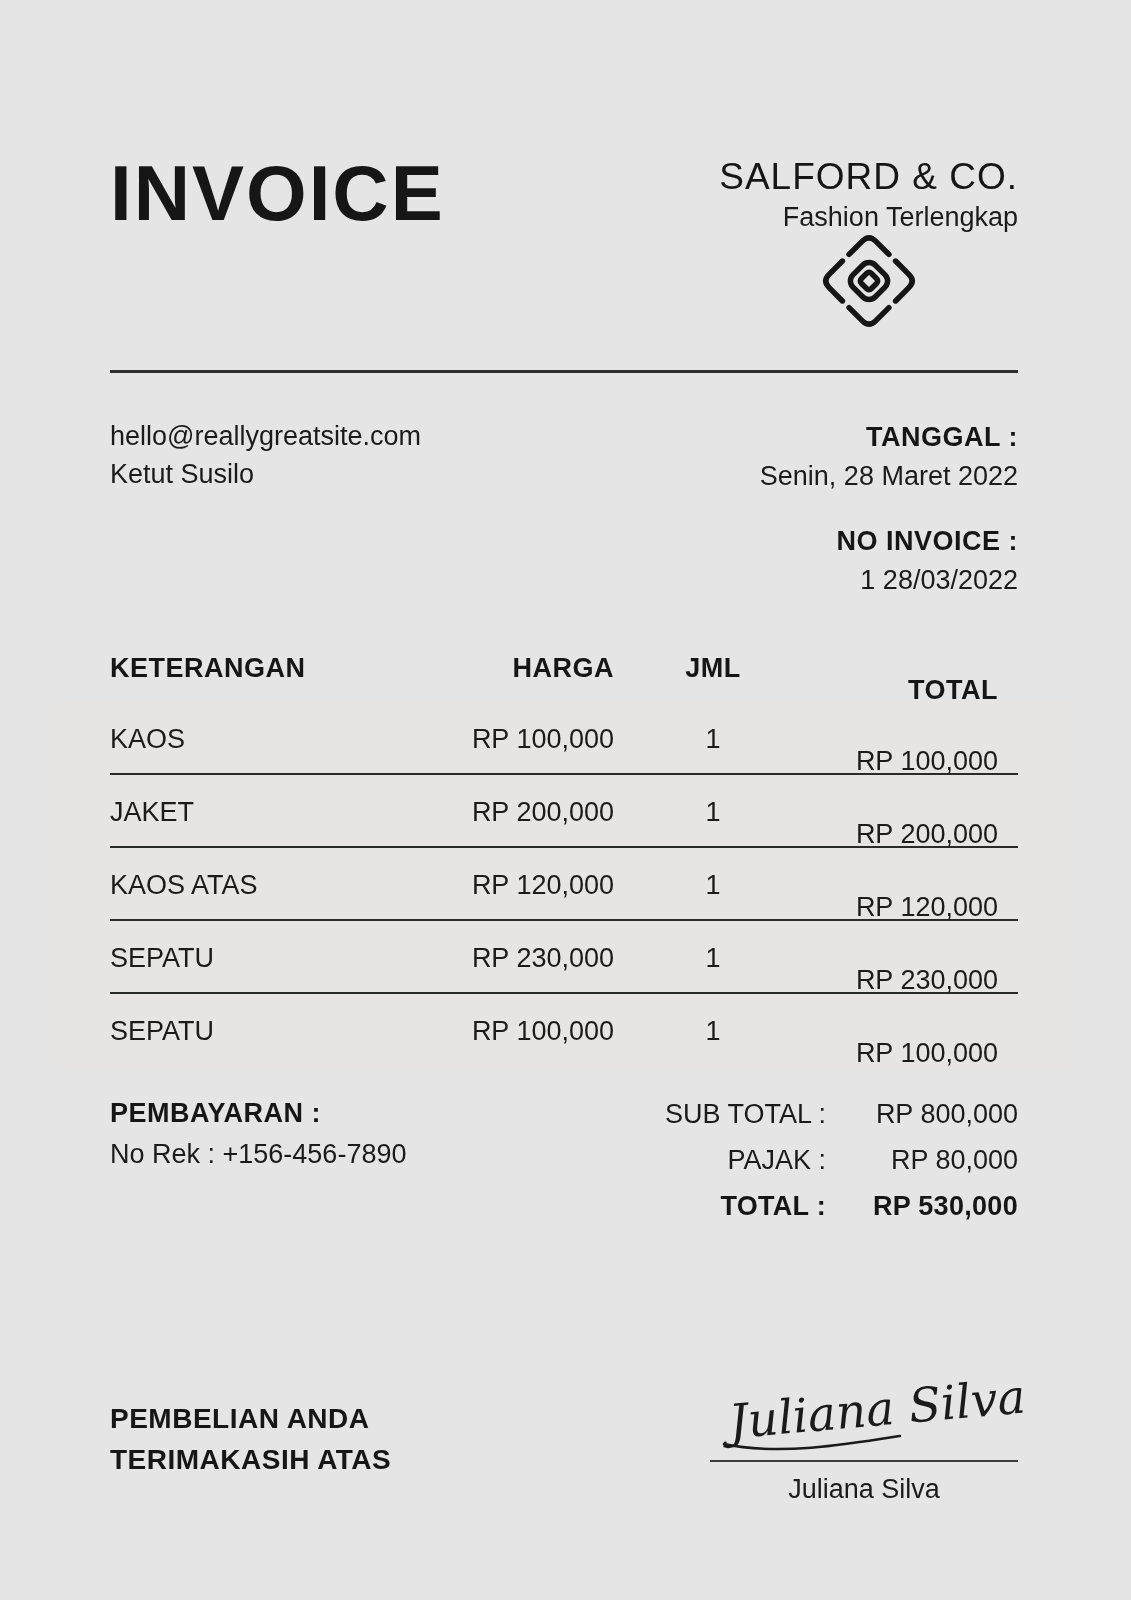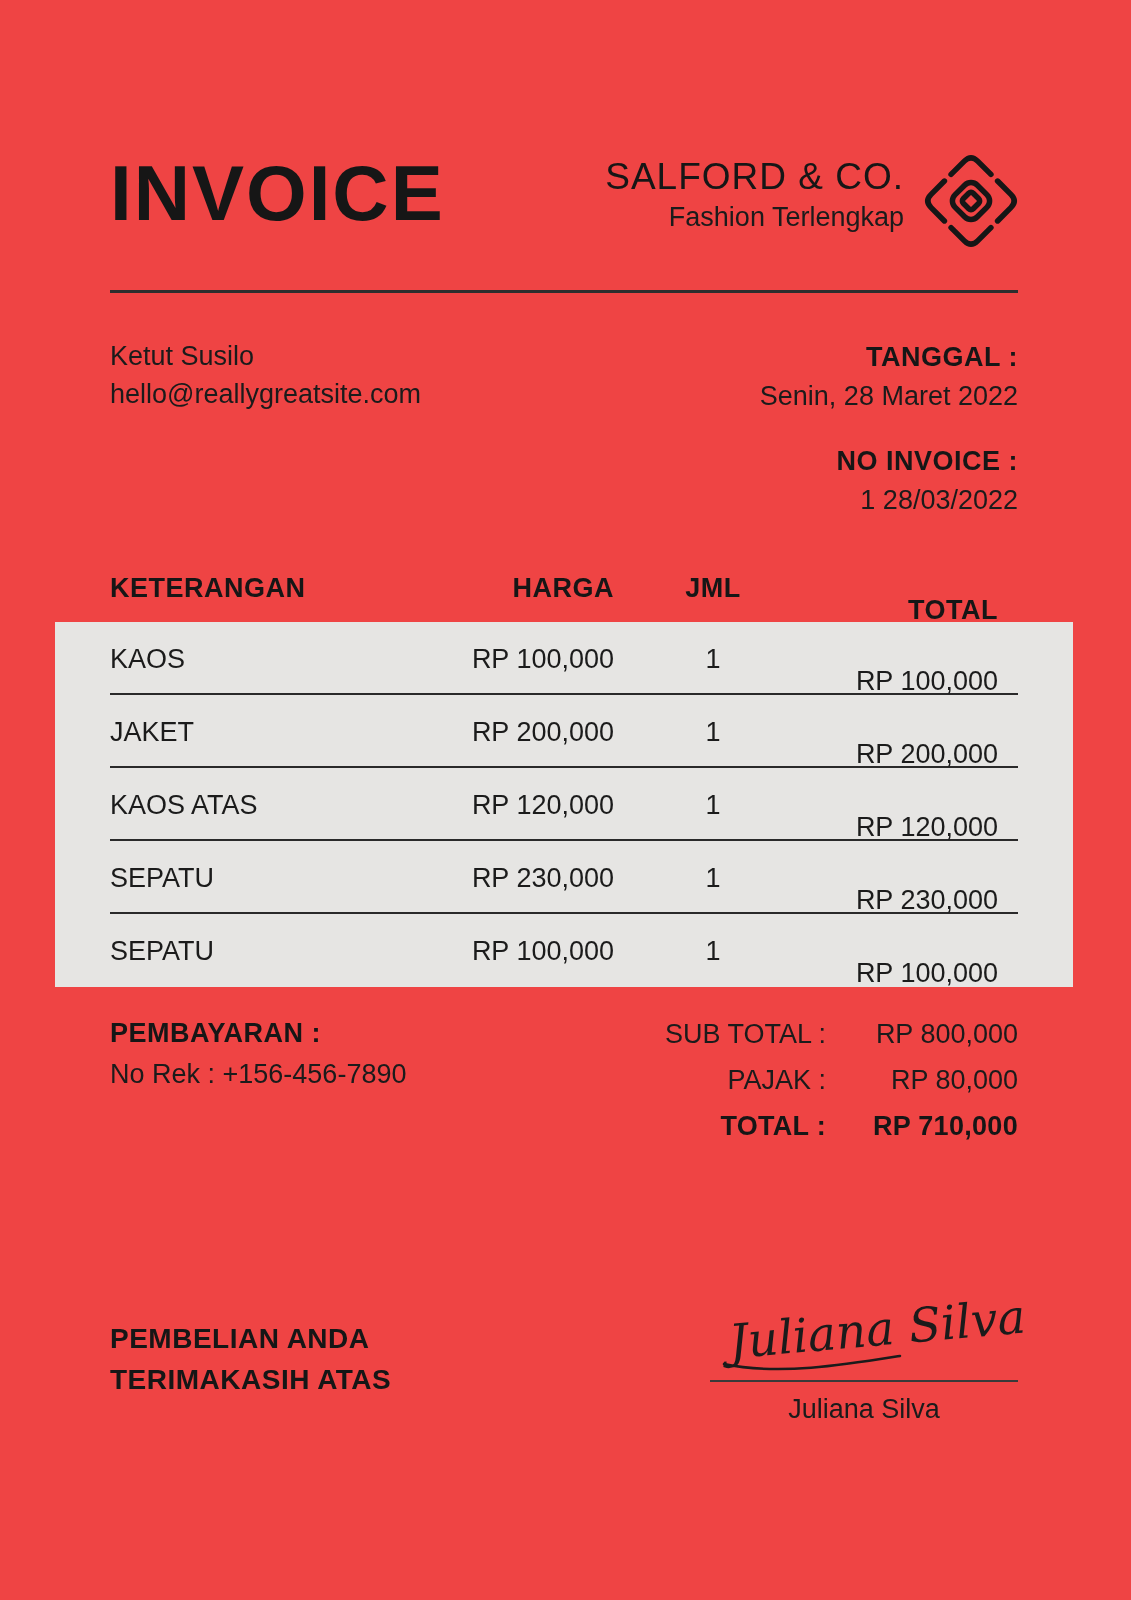--- a/index.html
+++ b/index.html
@@ -5,31 +5,31 @@
   * { margin: 0; padding: 0; box-sizing: border-box; }
   html, body { background: #ffffff; }
   body {
     width: 1131px; height: 1600px;
     font-family: "Liberation Sans", "DejaVu Sans", sans-serif;
     color: #1b1b1b;
     overflow: hidden;
   }
   .page {
     width: 1131px; height: 1600px;
-    background: #ef4444;
+    background: #e5e5e5;
     padding: 148px 113px 0 110px;
   }
 
   
   .header { display: flex; justify-content: space-between; align-items: flex-start; }
   .invoice-title {
     font-size: 78px; font-weight: bold; letter-spacing: 2px;
     line-height: 90px; color: #161616;
   }
-  .brand { display: flex; align-items: flex-start; gap: 20px; margin-top: 6px; }
+  .brand { display: flex; align-items: center; margin-top: 6px; flex-direction: column; }
   .brand-text { text-align: right; }
   .brand-name { font-size: 37px; font-weight: 500; letter-spacing: 1px; line-height: 46px; color: #161616; }
   .brand-tagline { font-size: 27px; font-weight: 400; line-height: 34px; color: #1b1b1b; }
   .brand-logo { width: 94px; height: 94px; flex: 0 0 auto; }
 
   .top-rule { border: none; border-top: 3px solid #2e2e2e; margin-top: 42px; }
 
   
   .info-row { display: flex; justify-content: space-between; margin-top: 44px; }
   .label { font-size: 27px; font-weight: bold; letter-spacing: 0.5px; line-height: 40px; color: #161616; }
@@ -106,22 +106,22 @@
           </g>
         </svg>
       </span>
     </div>
   </div>
 
   <hr class="top-rule">
 
   <div class="info-row">
     <div class="info-left">
+      <div class="line">hello@reallygreatsite.com</div>
       <div class="line">Ketut Susilo</div>
-      <div class="line">hello@reallygreatsite.com</div>
     </div>
     <div class="info-right">
       <div class="label">TANGGAL :</div>
       <div class="line">Senin, 28 Maret 2022</div>
       <div class="meta-gap"></div>
       <div class="label">NO INVOICE :</div>
       <div class="line">1 28/03/2022</div>
     </div>
   </div>
 
@@ -170,21 +170,21 @@
     <div class="pay-left">
       <div class="label">PEMBAYARAN :</div>
       <div class="line">No Rek : +156-456-7890</div>
     </div>
     <div class="totals">
       <div class="t-label">SUB TOTAL :</div>
       <div class="t-value">RP 800,000</div>
       <div class="t-label">PAJAK :</div>
       <div class="t-value">RP 80,000</div>
       <div class="t-label grand">TOTAL :</div>
-      <div class="t-value grand">RP 710,000</div>
+      <div class="t-value grand">RP 530,000</div>
     </div>
   </div>
 
   <div class="footer">
     <div class="thanks">
       <div>PEMBELIAN ANDA</div>
       <div>TERIMAKASIH ATAS</div>
     </div>
     <div class="sign-block">
       <svg class="sign-script" width="320" height="122" viewBox="0 0 320 122">

